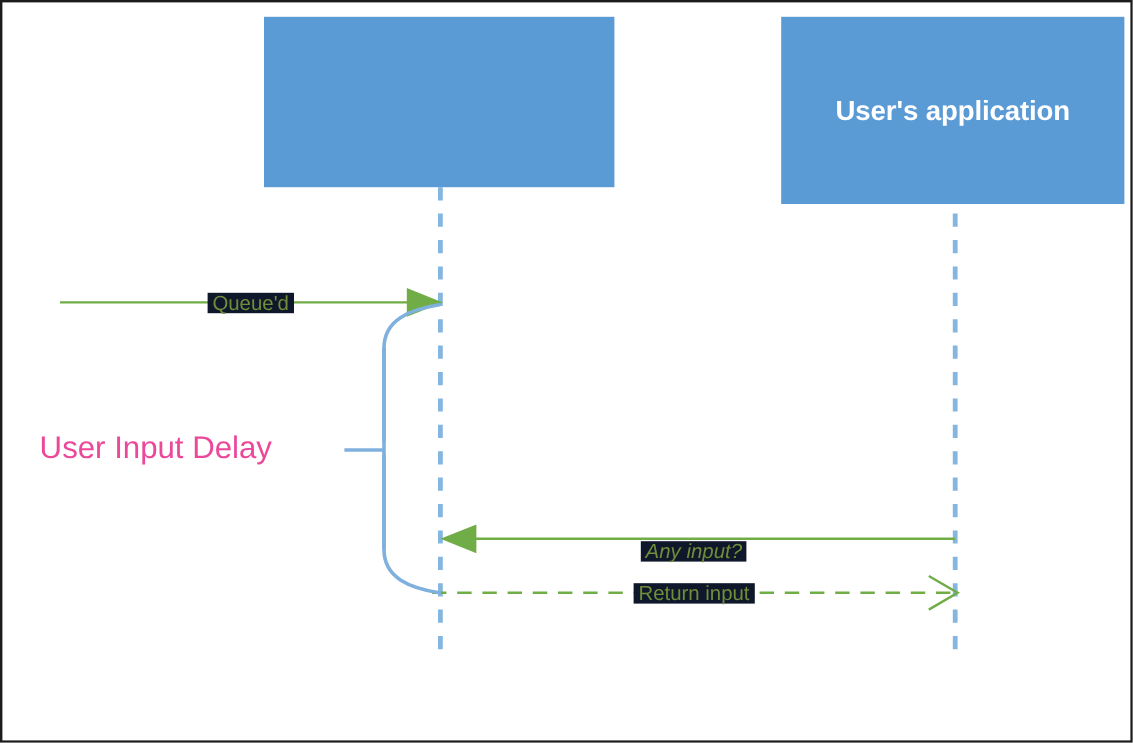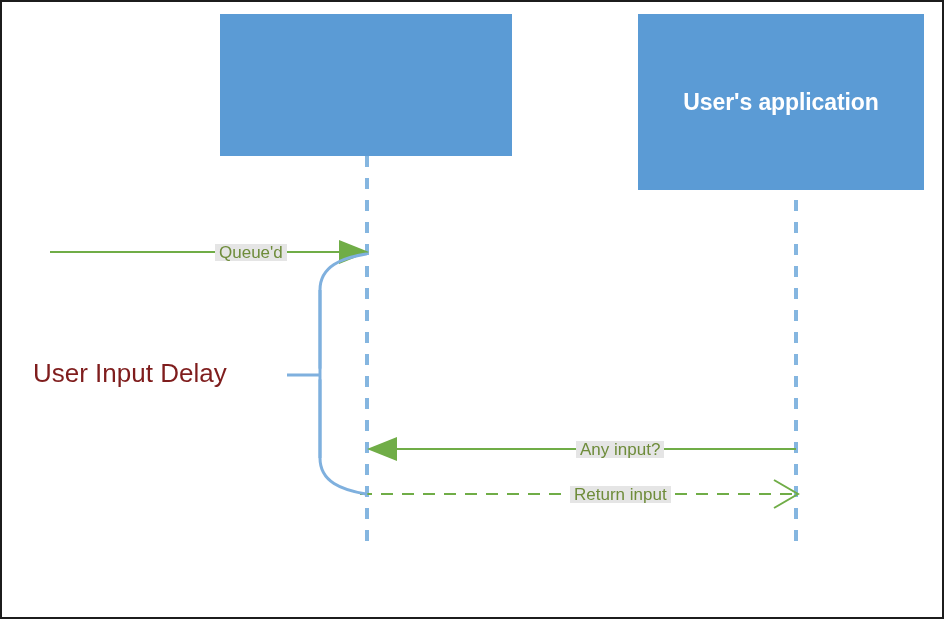--- a/index.html
+++ b/index.html
@@ -42,53 +42,53 @@
     padding: 0 8px;
     box-sizing: border-box;
   }
   #actor-kernel {
     left: 218px;
     top: 12px;
     width: 292px;
     height: 142px;
   }
   #actor-userapp {
-    left: 636px;
+    left: 649px;
     top: 12px;
     width: 286px;
-    height: 176px;
+    height: 156px;
   }
   .msg-label {
     position: absolute;
     color: #6E8C3A;
     font-size: 17px;
-    background: #e5e5e5;
+    background: #0f172a;
     padding: 0 4px;
     white-space: nowrap;
     line-height: 1;
-    margin-left: 42px;
   }
   #label-queued {
     left: 171px;
     top: 242px;
   }
   #label-any-input {
     left: 532px;
-    top: 439px;
+    top: 449px;
+    font-style: italic;
   }
   #label-return-input {
     left: 526px;
     top: 484px;
     text-align: center;
   }
   #label-user-input-delay {
     position: absolute;
     left: 31px;
     top: 358px;
-    color: #7f1d1d;
+    color: #ec4899;
     font-size: 26px;
     white-space: nowrap;
     line-height: 1;
   }
 </style>
 </head>
 <body>
 
 <div id="canvas">
 

